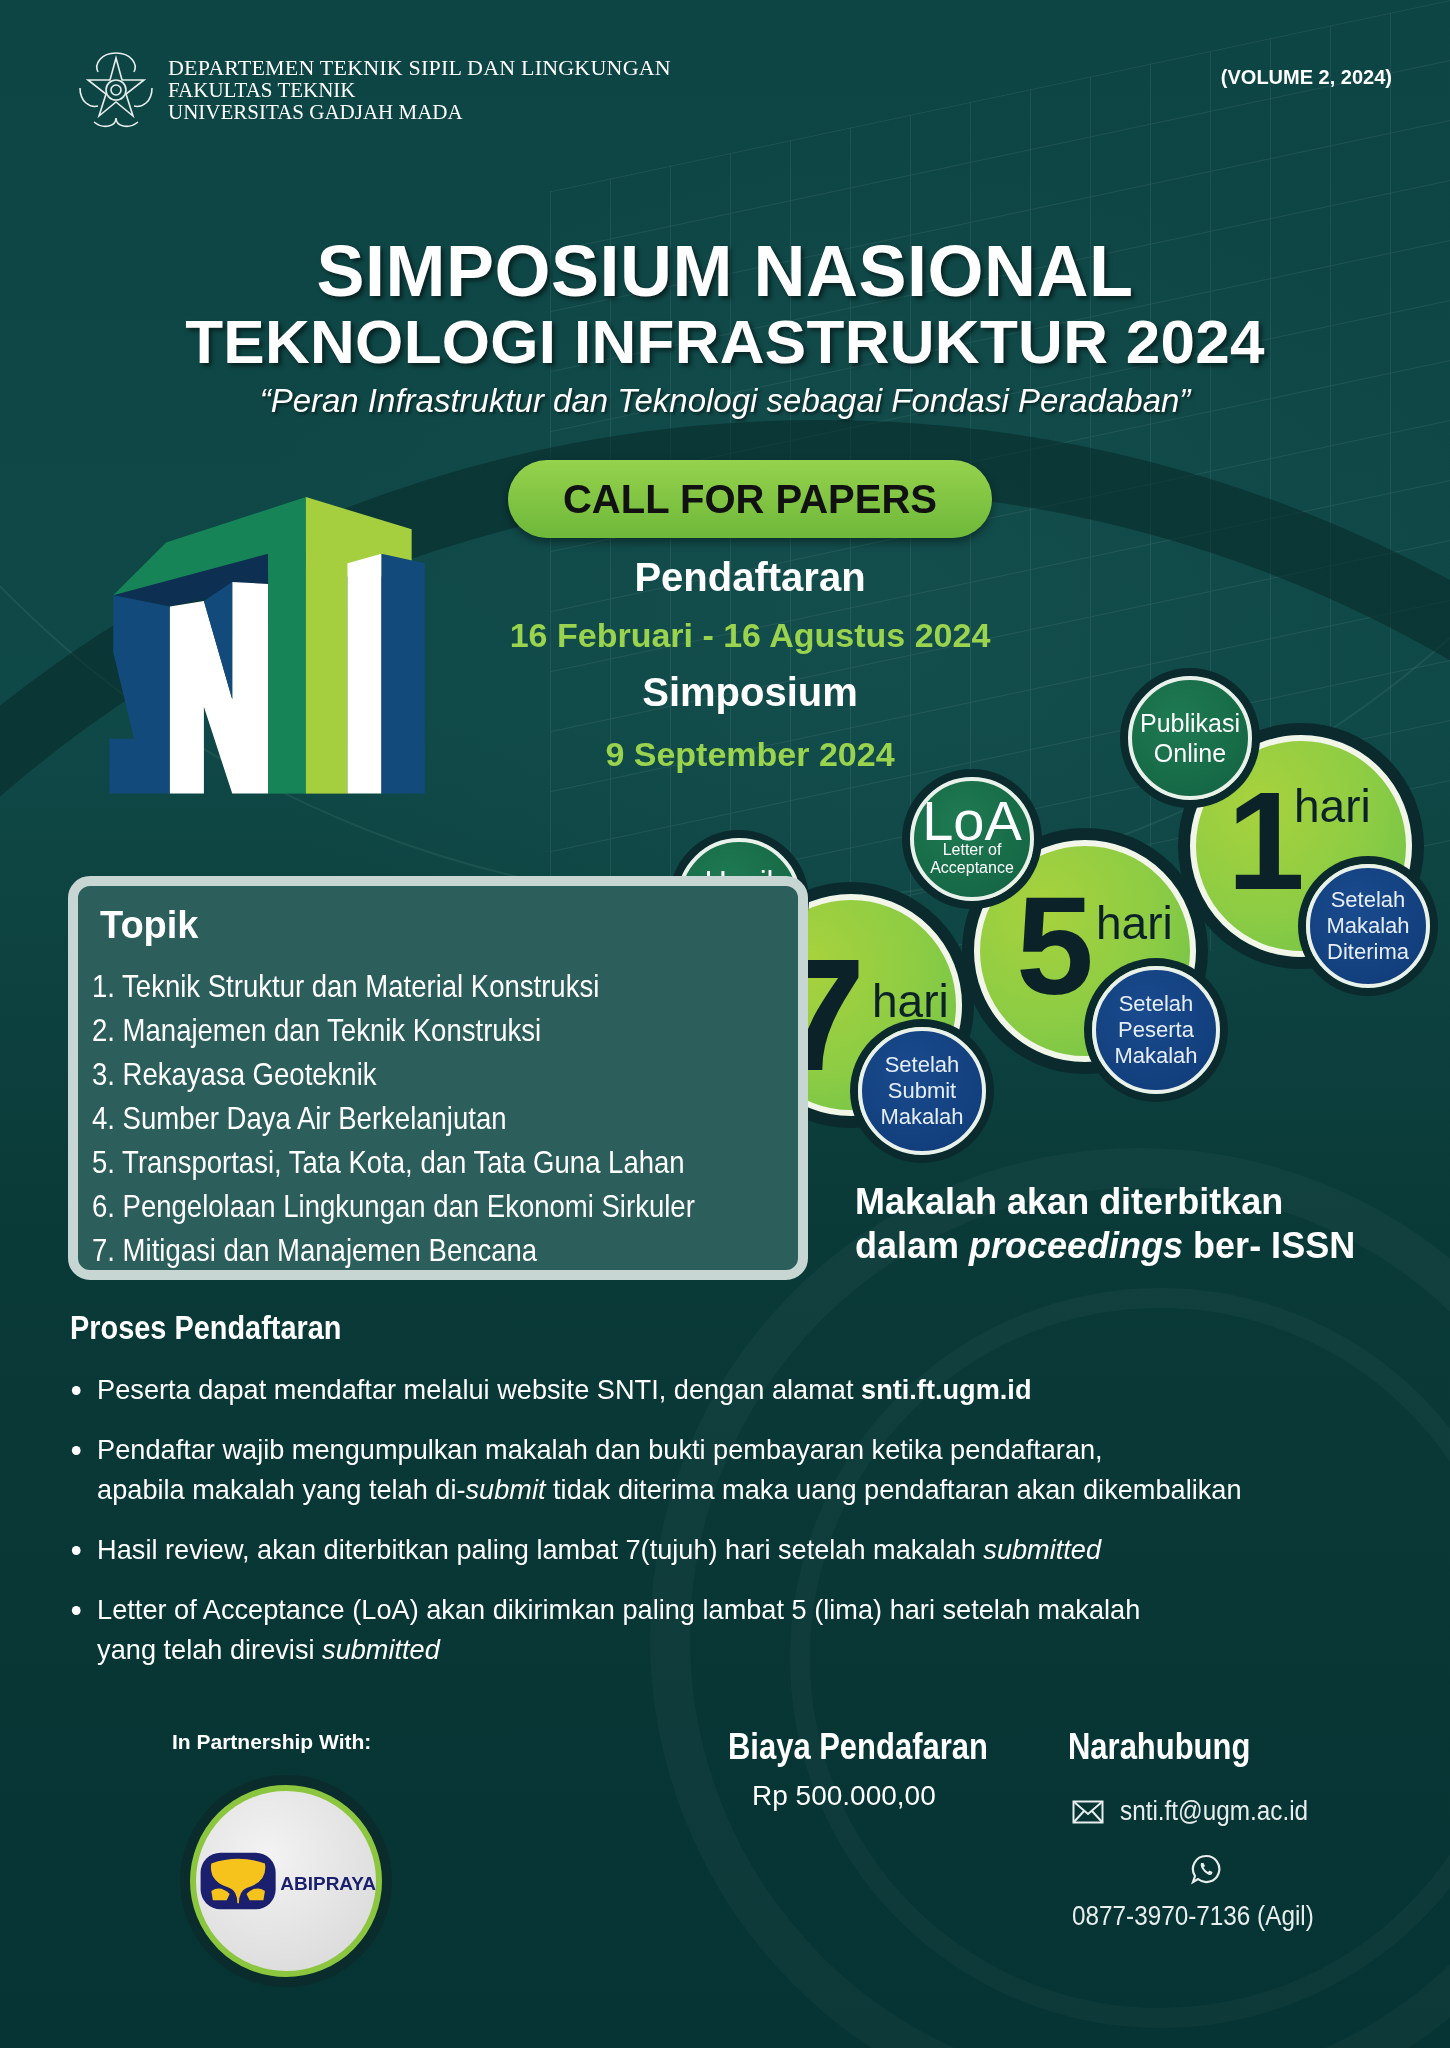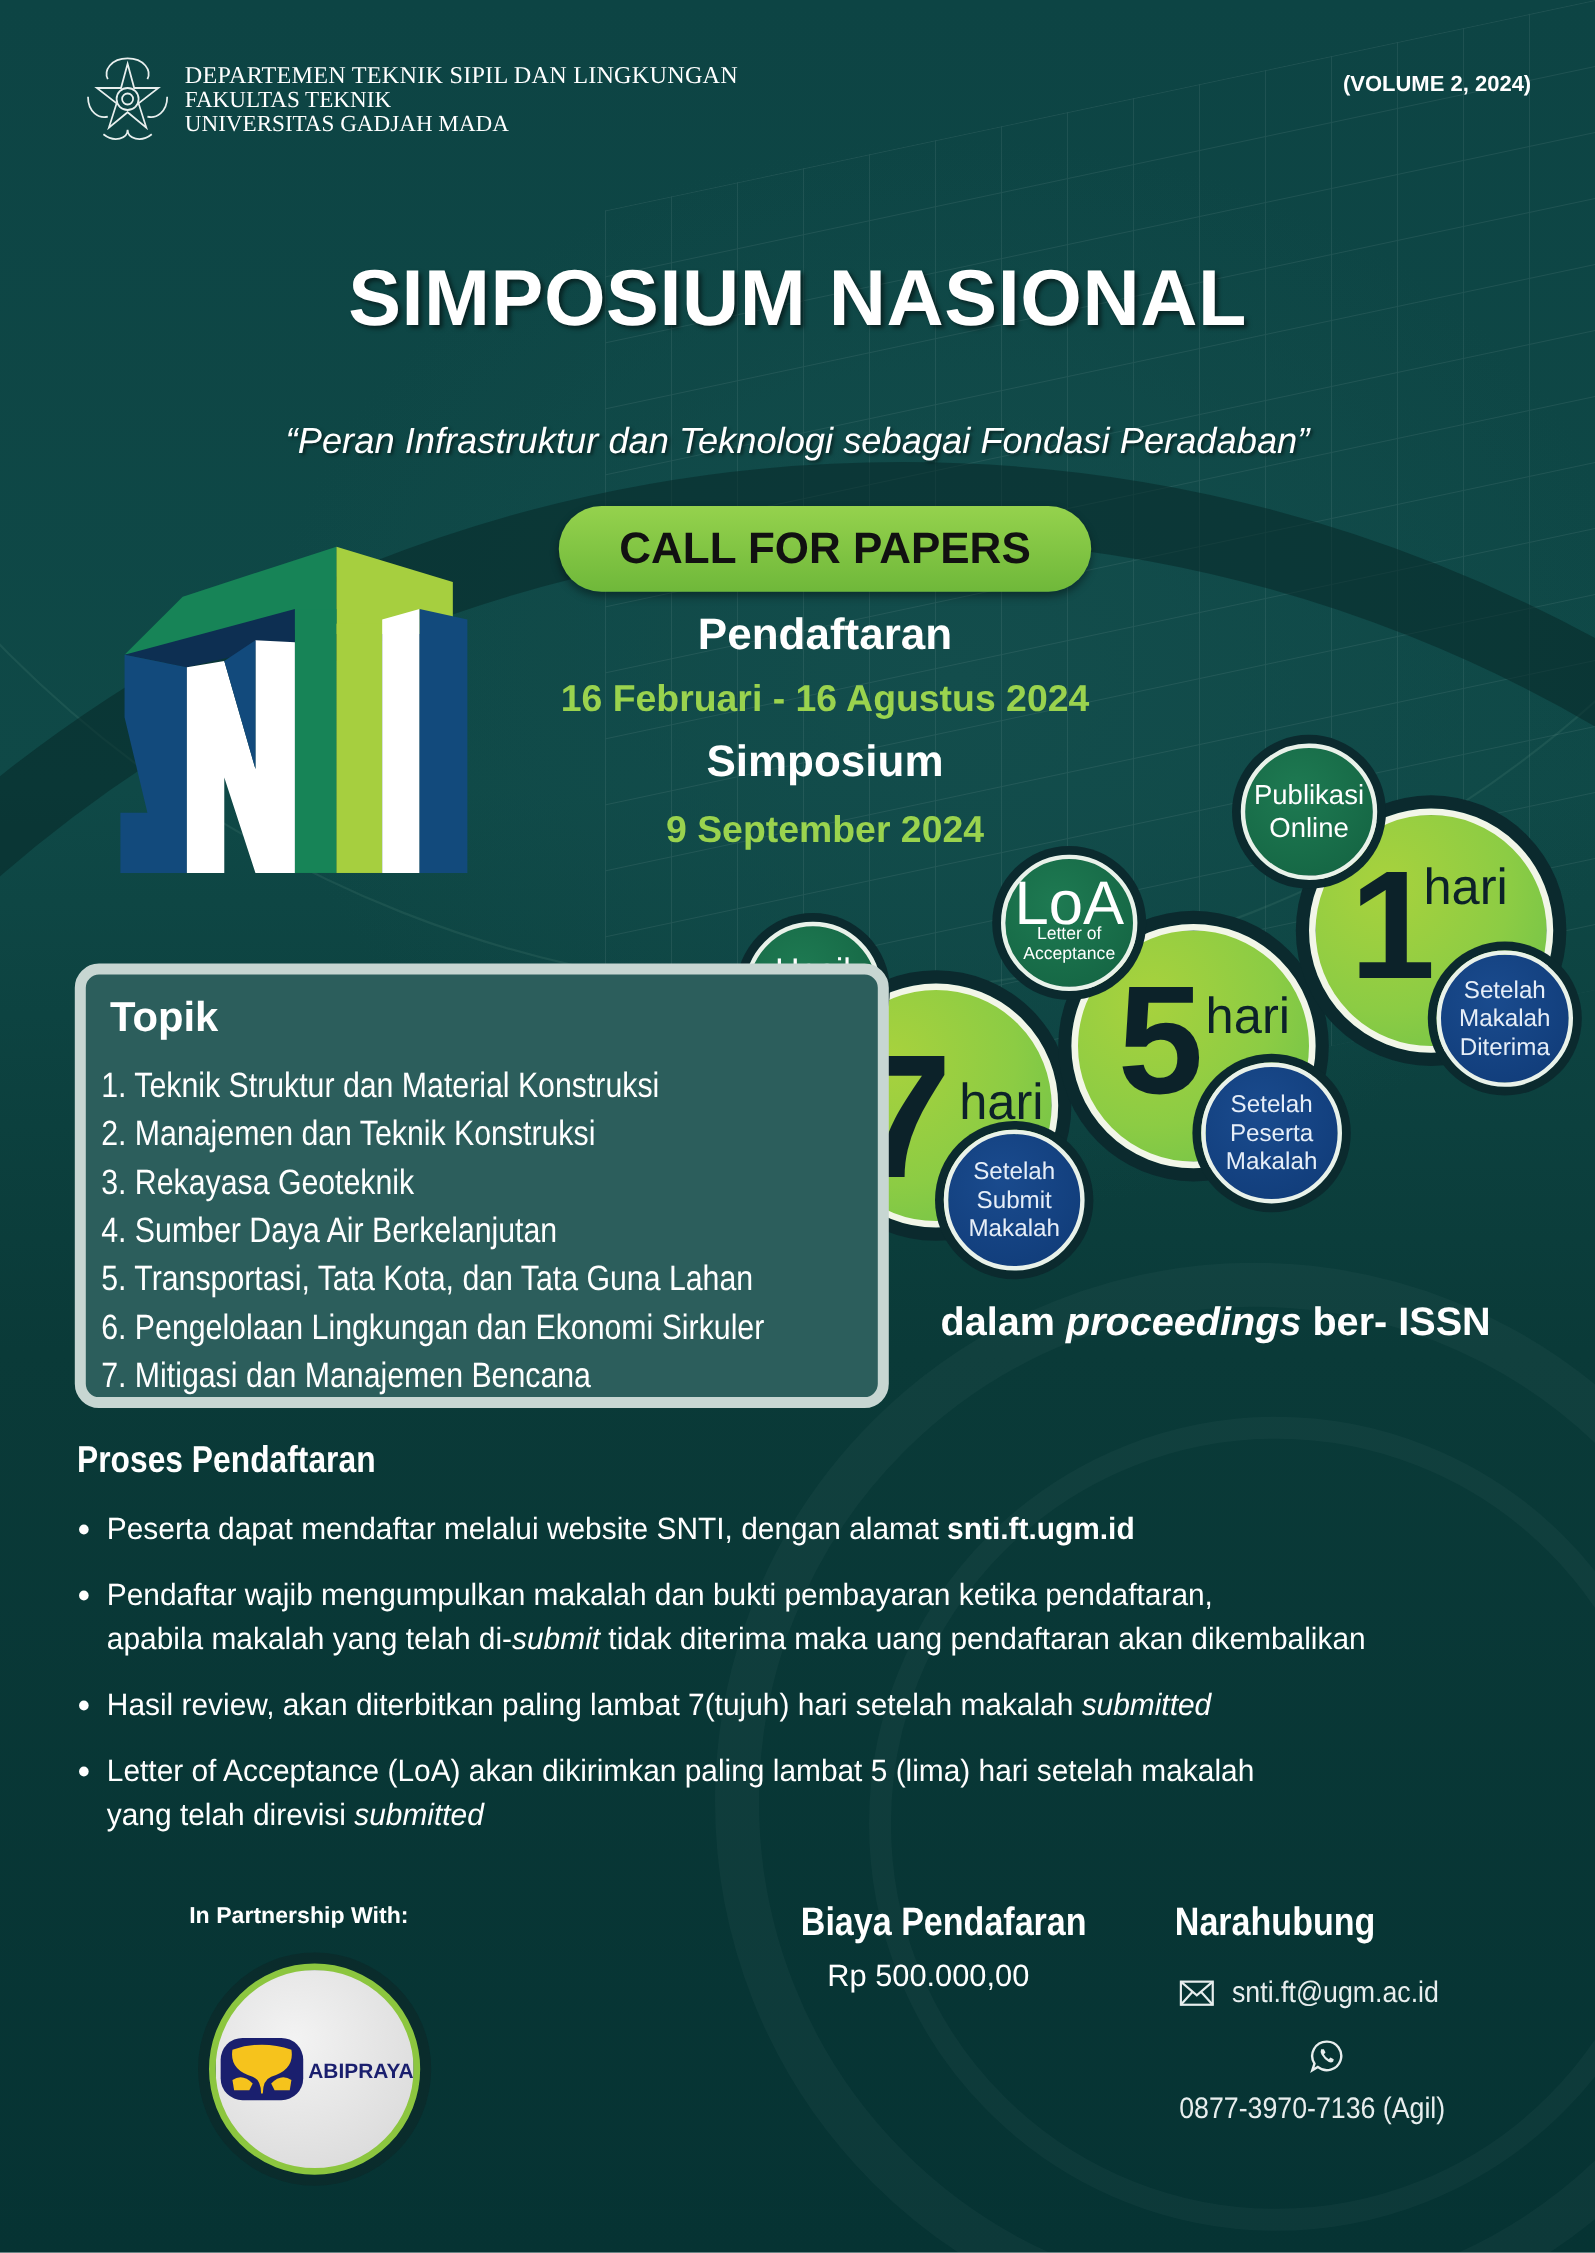--- a/index.html
+++ b/index.html
@@ -103,20 +103,21 @@
     </svg>
     <div class="dept">
       <div class="l1">DEPARTEMEN TEKNIK SIPIL DAN LINGKUNGAN</div>
       <div class="l2">FAKULTAS TEKNIK</div>
       <div class="l3">UNIVERSITAS GADJAH MADA</div>
     </div>
   </div>
   <div class="volume">(VOLUME 2, 2024)</div>
 
   <div class="title t1">SIMPOSIUM NASIONAL</div>
+  <div class="title t2">TEKNOLOGI INFRASTRUKTUR 2024</div>
   <div class="tagline">“Peran Infrastruktur dan Teknologi sebagai Fondasi Peradaban”</div>
 
   <svg class="snti-logo" viewBox="0 0 360 340">
     <polygon points="14,120 70,64 218,16 218,90 14,120" fill="#178457"></polygon>
     <polygon points="218,16 330,50 330,100 218,100" fill="#a6cf3f"></polygon>
     <polygon points="14,120 178,76 178,108 74,132" fill="#0d2f52"></polygon>
     <polygon points="14,120 74,132 74,330 10,330 10,272 36,272 14,180" fill="#124a7c"></polygon>
     <polygon points="74,132 110,126 140,230 140,106 178,108 178,330 140,330 110,238 110,330 74,330" fill="#ffffff"></polygon>
     <polygon points="110,126 140,106 140,230" fill="#124a7c"></polygon>
     <rect x="178" y="76" width="40" height="254" fill="#178457"></rect>
@@ -181,20 +182,21 @@
       <li>2. Manajemen dan Teknik Konstruksi</li>
       <li>3. Rekayasa Geoteknik</li>
       <li>4. Sumber Daya Air Berkelanjutan</li>
       <li>5. Transportasi, Tata Kota, dan Tata Guna Lahan</li>
       <li>6. Pengelolaan Lingkungan dan Ekonomi Sirkuler</li>
       <li>7. Mitigasi dan Manajemen Bencana</li>
     </ol>
   </div>
 
   <div class="publish">
+    <div>Makalah akan diterbitkan</div>
     <div><span>dalam </span><i>proceedings</i><span> ber- ISSN</span></div>
   </div>
 
   <div class="proses-title">Proses Pendaftaran</div>
   <ul class="proses">
     <li><span>Peserta dapat mendaftar melalui website SNTI, dengan alamat </span><span class="b">snti.ft.ugm.id</span></li>
     <li>
         <div>Pendaftar wajib mengumpulkan makalah dan bukti pembayaran ketika pendaftaran,</div>
         <div><span>apabila makalah yang telah di-</span><span class="i">submit</span><span> tidak diterima maka uang pendaftaran akan dikembalikan</span></div>
       </li>

